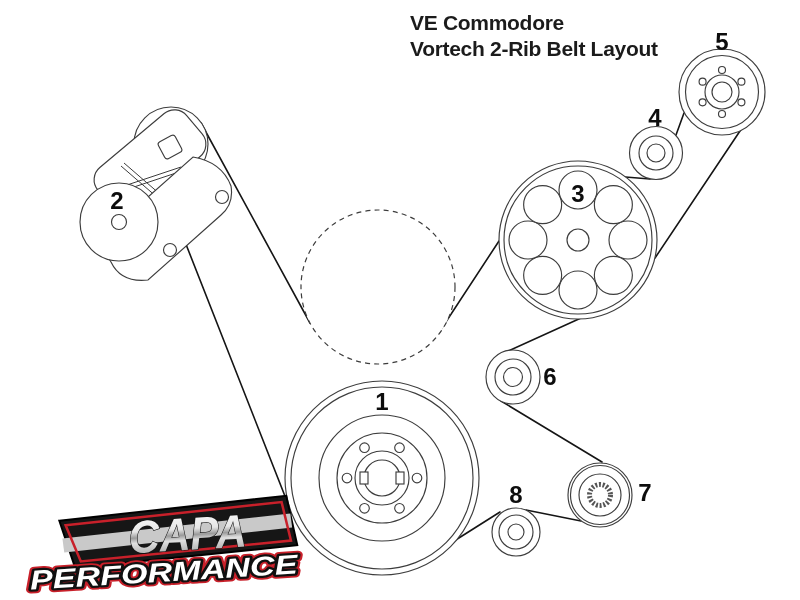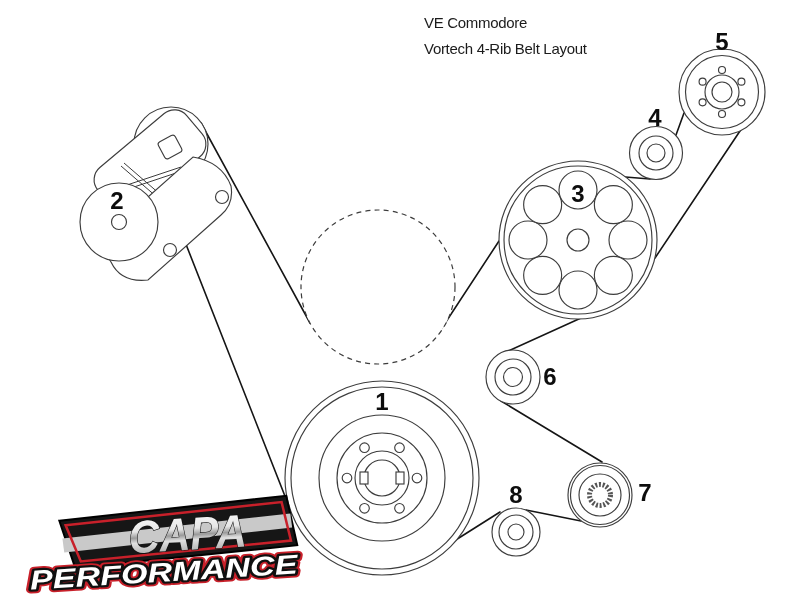--- a/index.html
+++ b/index.html
@@ -1,19 +1,19 @@
 <!DOCTYPE html>
 <html><head>
 <meta charset="utf-8">
 <style>
   html,body{margin:0;padding:0;background:#fff;}
   .stage{position:relative;width:800px;height:600px;background:#fff;overflow:hidden;
          font-family:"Liberation Sans",sans-serif;}
   .stage svg{position:absolute;left:0;top:0;}
-  .title{position:absolute;left:424px;top:10px;font-weight:normal;font-size:15px;
+  .title{position:absolute;left:410px;top:10px;font-weight:bold;font-size:21px;
          line-height:26px;color:#1b1b1b;letter-spacing:-0.3px;white-space:nowrap;}
 </style>
 </head>
 <body>
 
 <div class="stage">
   <svg id="diagram" width="800" height="600" viewBox="0 0 800 600">
     <defs>
       <linearGradient id="silverGrad" x1="0" y1="0" x2="0" y2="1">
         <stop offset="0%" stop-color="#ffffff"></stop>
@@ -123,15 +123,15 @@
         <polygon points="63,532 292,521 293,535 64,546" fill="#c9c9c9"></polygon>
         <polygon points="67,519 284,509 291,548 80,556" fill="none" stroke="#c8202a" stroke-width="2.5"></polygon>
         <text x="188" y="551" text-anchor="middle" font-size="46" font-weight="bold" font-style="italic" font-family="&quot;Liberation Sans&quot;,sans-serif" fill="url(#silverGrad)" stroke="#111" stroke-width="1.2" paint-order="stroke" textLength="118" lengthAdjust="spacingAndGlyphs">CAPA</text>
         <text x="162" y="581" text-anchor="middle" font-size="27" font-weight="bold" font-style="italic" font-family="&quot;Liberation Sans&quot;,sans-serif" fill="none" stroke="#c8202a" stroke-width="8" stroke-linejoin="round" textLength="268" lengthAdjust="spacingAndGlyphs">PERFORMANCE</text>
         <text x="162" y="581" text-anchor="middle" font-size="27" font-weight="bold" font-style="italic" font-family="&quot;Liberation Sans&quot;,sans-serif" fill="none" stroke="#101010" stroke-width="4.5" stroke-linejoin="round" textLength="268" lengthAdjust="spacingAndGlyphs">PERFORMANCE</text>
         <text x="162" y="581" text-anchor="middle" font-size="27" font-weight="bold" font-style="italic" font-family="&quot;Liberation Sans&quot;,sans-serif" fill="#ffffff" stroke="none" stroke-width="0" stroke-linejoin="round" textLength="268" lengthAdjust="spacingAndGlyphs">PERFORMANCE</text>
       </g>
     </svg>
   <div class="title">
     <div>VE Commodore</div>
-    <div>Vortech 4-Rib Belt Layout</div>
+    <div>Vortech 2-Rib Belt Layout</div>
   </div>
 </div>
 
 </body></html>

